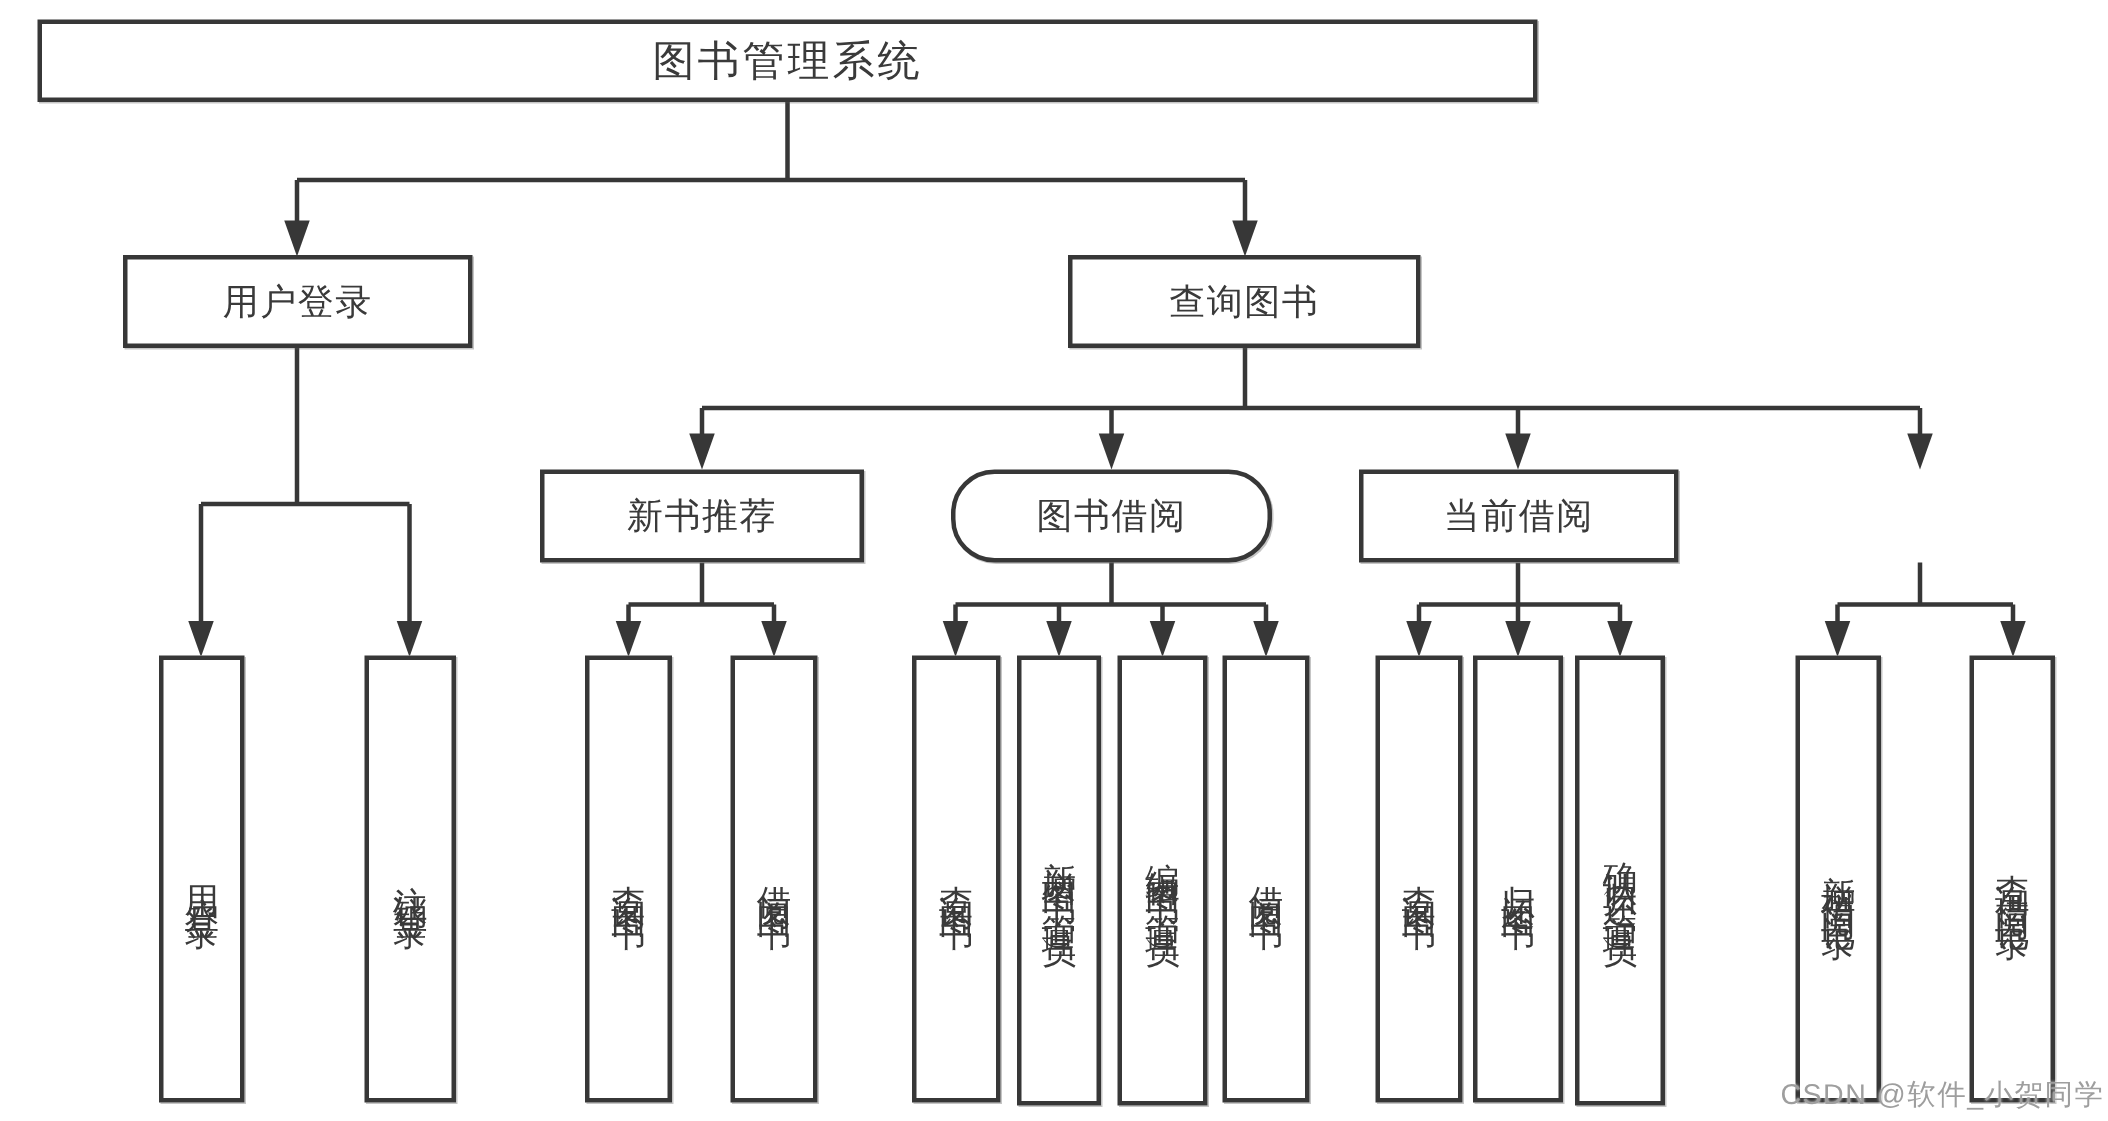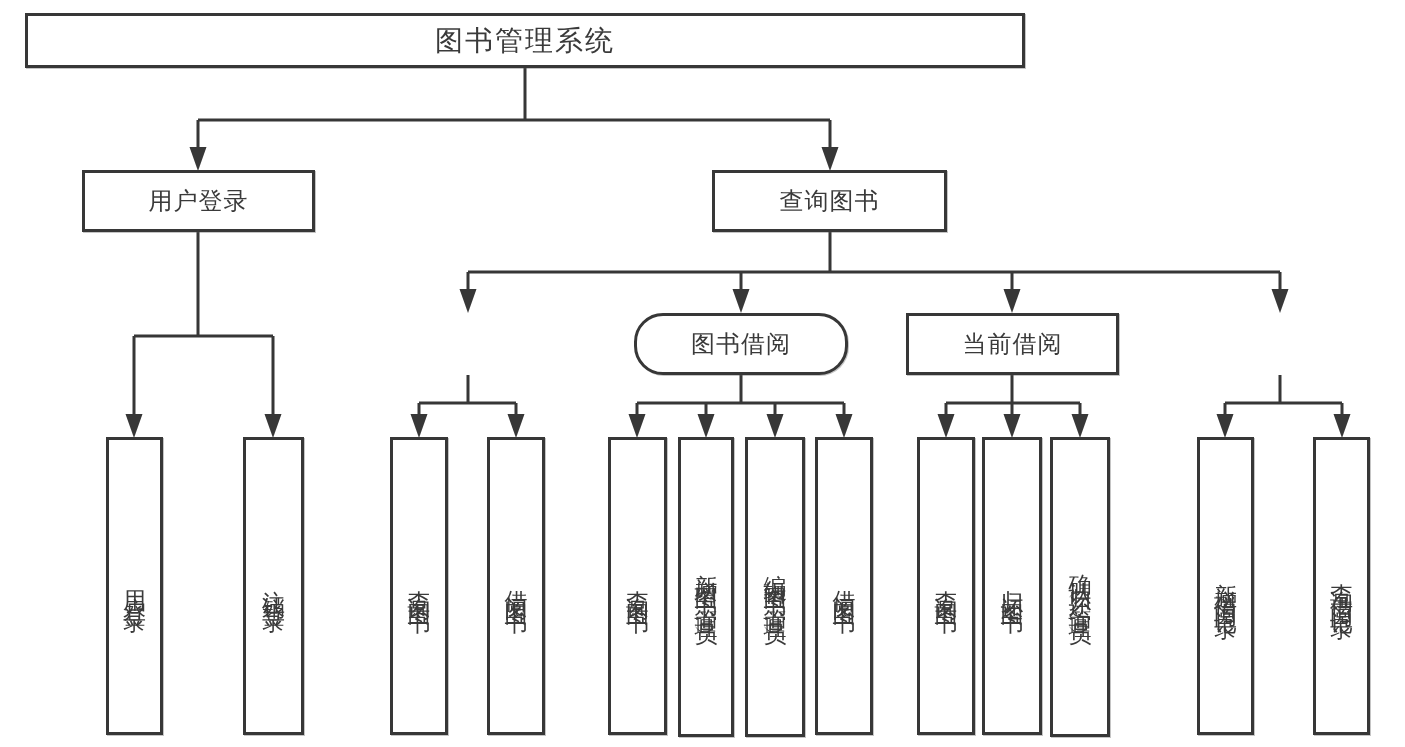--- a/index.html
+++ b/index.html
@@ -101,20 +101,21 @@
       <polygon class="a" points="1216.5,414 1233.5,414 1225,438"></polygon>
       <polygon class="a" points="1333.5,414 1350.5,414 1342,438"></polygon>
     </g>
   </svg>
 
   <div class="node h root" style="left:25px;top:13px;width:1000px;height:55px;">图书管理系统</div>
 
   <div class="node h" style="left:82px;top:170px;width:233px;height:62px;">用户登录</div>
   <div class="node h" style="left:712px;top:170px;width:235px;height:62px;">查询图书</div>
 
+  <div class="node h" style="left:360px;top:313px;width:216px;height:62px;">新书推荐</div>
   <div class="node h" style="left:634px;top:313px;width:214px;height:62px;border-radius:29px;">图书借阅</div>
   <div class="node h" style="left:906px;top:313px;width:213px;height:62px;">当前借阅</div>
 
   <div class="node v" style="left:106px;top:437px;width:57px;height:298px;">用户登录</div>
   <div class="node v" style="left:243px;top:437px;width:61px;height:298px;">注销登录</div>
 
   <div class="node v" style="left:390px;top:437px;width:58px;height:298px;">查询图书</div>
   <div class="node v" style="left:487px;top:437px;width:58px;height:298px;">借阅图书</div>
 
   <div class="node v" style="left:608px;top:437px;width:59px;height:298px;">查询图书</div>
@@ -122,13 +123,14 @@
   <div class="node v" style="left:745px;top:437px;width:60px;height:300px;">编辑图书（管理员）</div>
   <div class="node v" style="left:815px;top:437px;width:58px;height:298px;">借阅图书</div>
 
   <div class="node v" style="left:917px;top:437px;width:58px;height:298px;">查询图书</div>
   <div class="node v" style="left:982px;top:437px;width:60px;height:298px;">归还图书</div>
   <div class="node v" style="left:1050px;top:437px;width:60px;height:300px;">确认归还（管理员）</div>
 
   <div class="node v" style="left:1197px;top:437px;width:57px;height:298px;">新增借阅记录</div>
   <div class="node v" style="left:1313px;top:437px;width:57px;height:298px;">查询借阅记录</div>
 
+  <div class="watermark">CSDN @软件_小贺同学</div>
 </div>
 
 </body></html>

